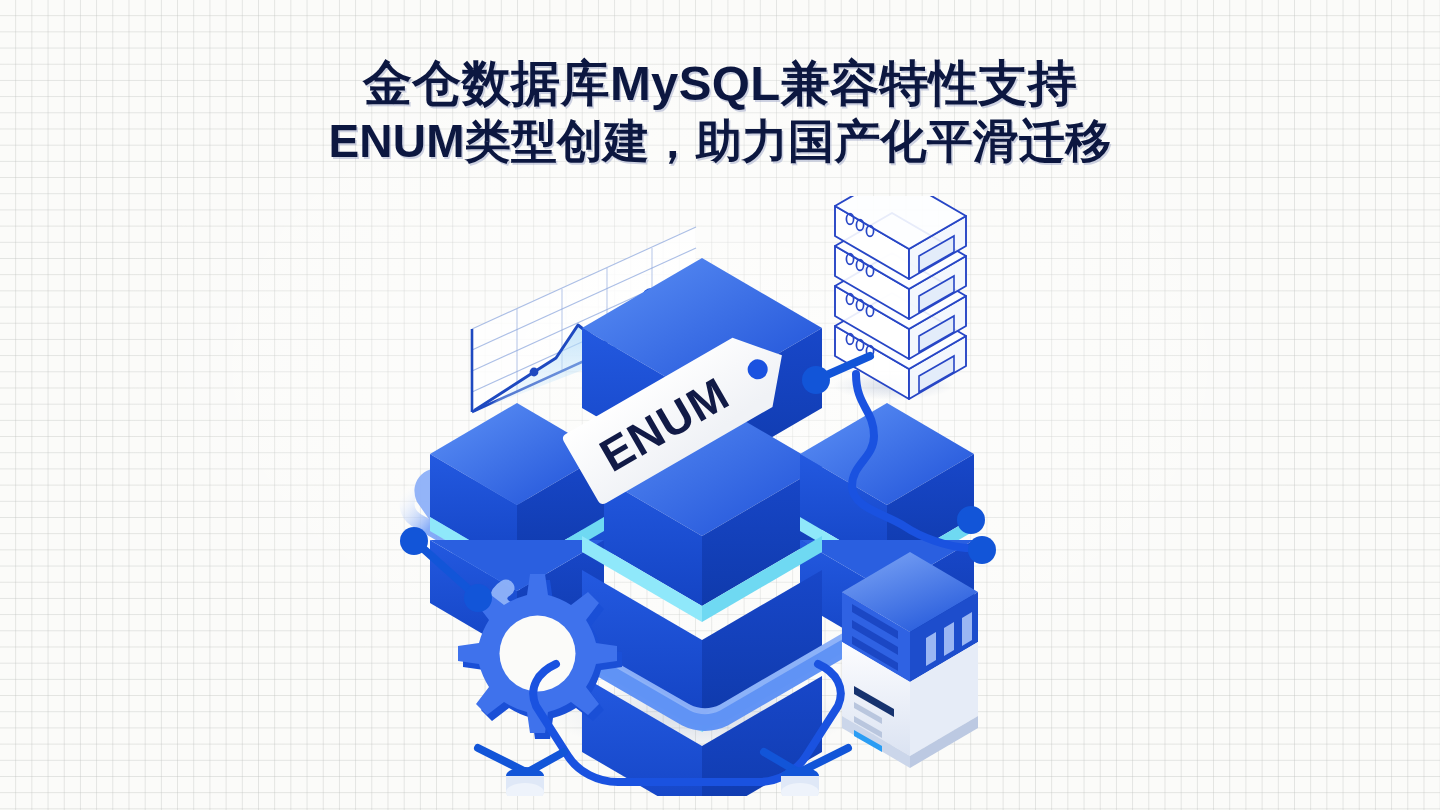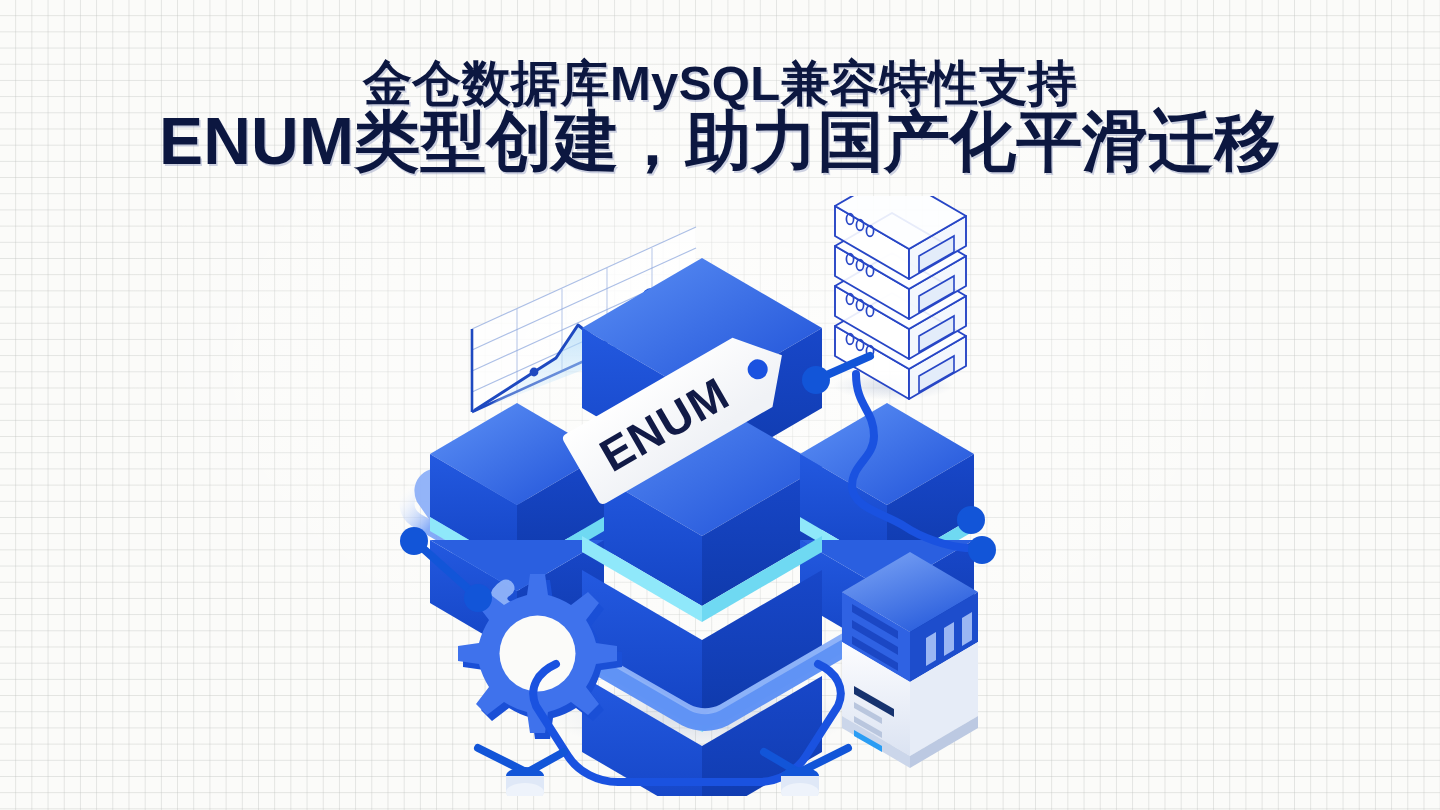--- a/index.html
+++ b/index.html
@@ -47,21 +47,21 @@
     display: block;
     color: #0c1740;
     font-weight: 700;
     font-size: 49px;
     line-height: 58px;
     letter-spacing: 0.4px;
     white-space: nowrap;
     text-shadow: 1.5px 1.5px 0 rgba(140,150,190,0.42);
   }
   .title-line.line2 {
-    font-size: 66px;
+    font-size: 46px;
     letter-spacing: 0.2px;
   }
 
   #illustration {
     position: absolute;
     left: 386px;
     top: 196px;
     width: 632px;
     height: 600px;
     z-index: 3;

